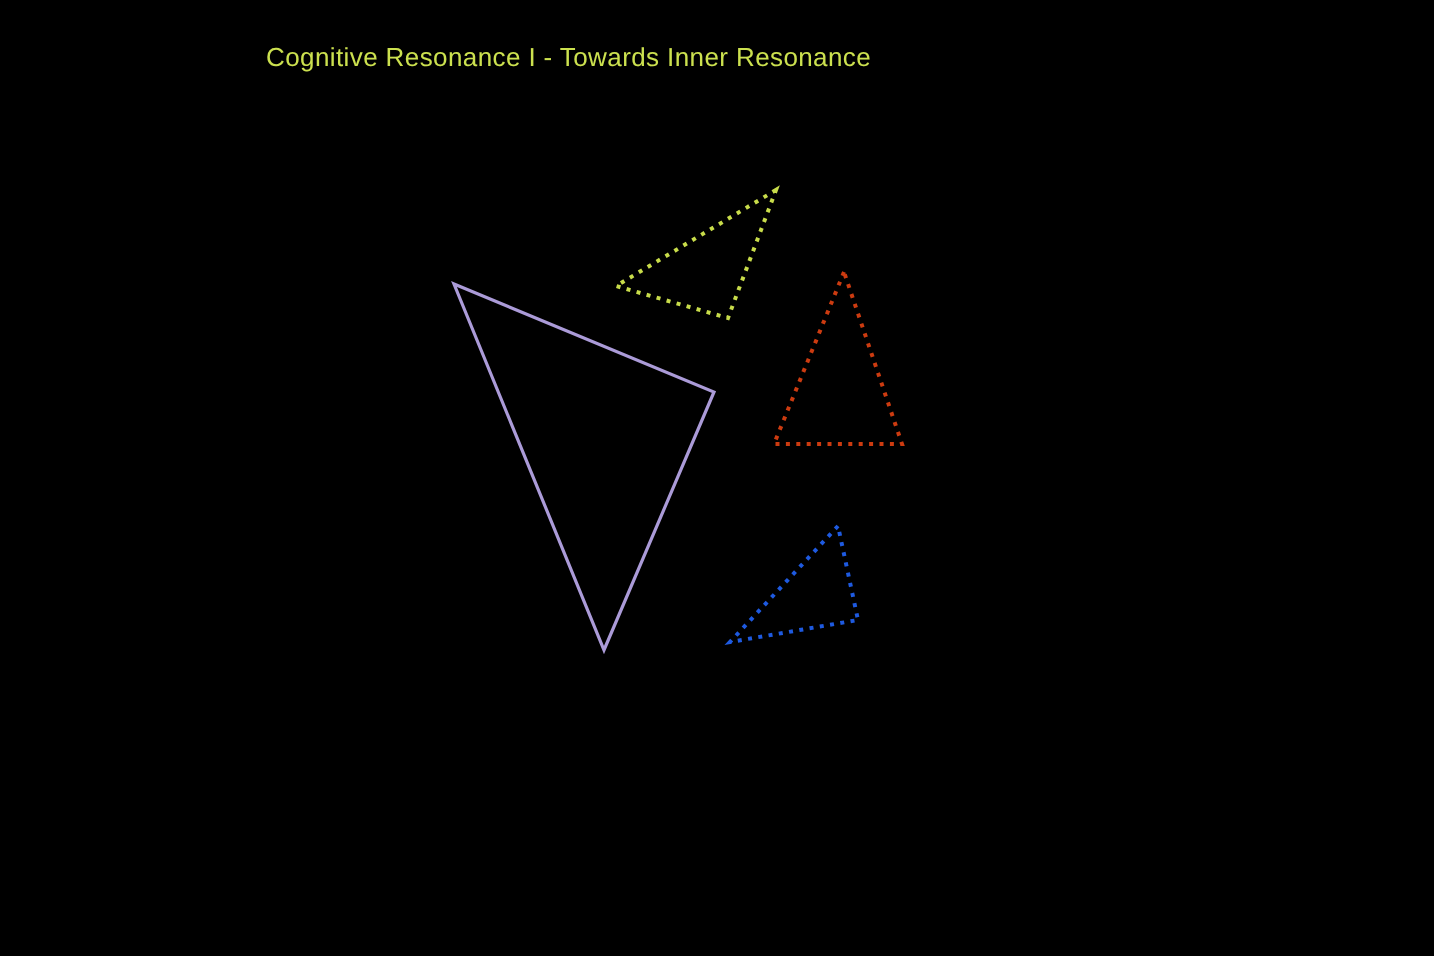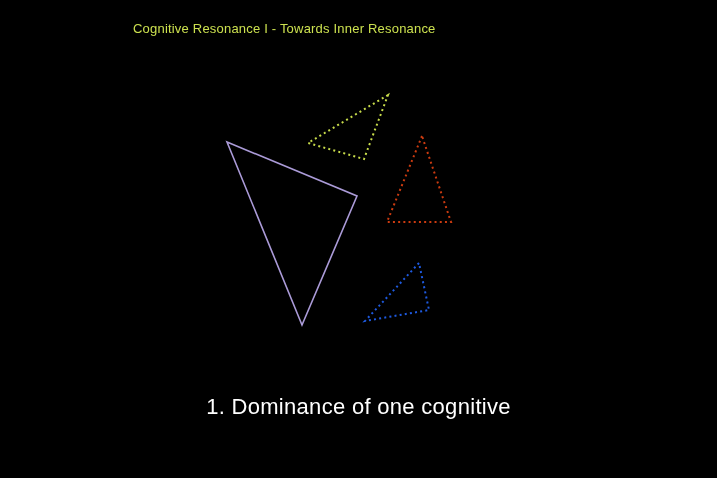--- a/index.html
+++ b/index.html
@@ -63,15 +63,14 @@
 
   <div class="slide-title">Cognitive Resonance I - Towards Inner Resonance</div>
 
   <svg class="figure" width="717" height="478" viewBox="0 0 717 478">
     <polygon class="dotted" points="388,95 308,143 364,159" stroke="#c8dc4a"></polygon>
     <polygon class="dotted" points="422,136 387,222 451,222" stroke="#cc3b10"></polygon>
     <polygon class="solid" points="227,142 357,196 302,325" stroke="#ab9bd8"></polygon>
     <polygon class="dotted" points="419,263 365,321 429,310" stroke="#1e5ae0"></polygon>
   </svg>
 
-  <div class="slide-caption">1. Dominance of one cognitive</div>
 
 </div>
 
 </body></html>

